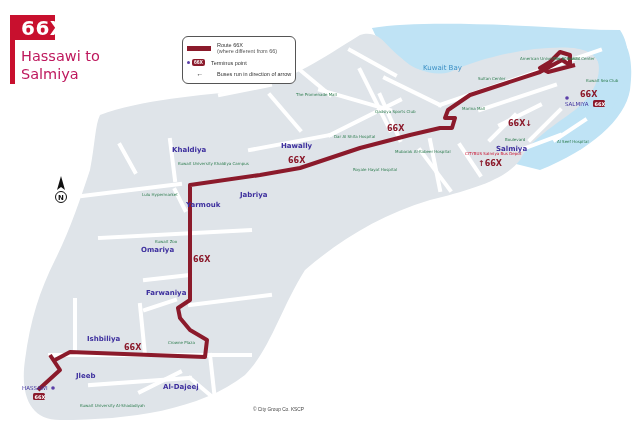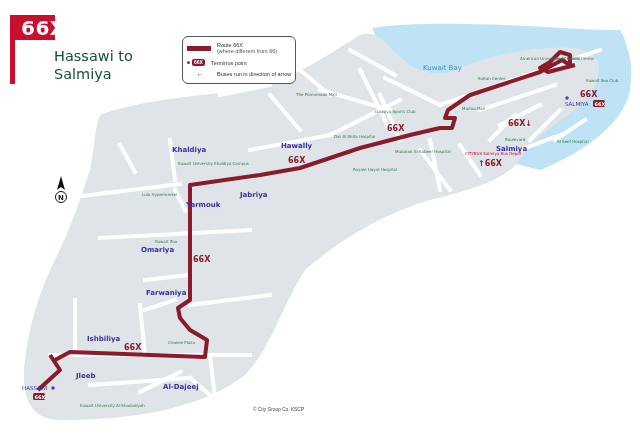--- a/index.html
+++ b/index.html
@@ -1,20 +1,20 @@
 <!DOCTYPE html>
 <html><head>
 <meta charset="utf-8">
 <style>
   html, body { margin: 0; padding: 0; background: #ffffff; }
   body { width: 640px; height: 445px; position: relative; overflow: hidden; font-family: "Liberation Sans", sans-serif; }
   .title-box { position: absolute; left: 10px; top: 15px; width: 45px; height: 25px; background: #c8102e; }
   .title-route { position: absolute; left: 21px; top: 16px; color: #ffffff; font-weight: bold; font-size: 20px; font-family: "DejaVu Sans", sans-serif; letter-spacing: 0.5px; }
   .title-bar { position: absolute; left: 10px; top: 40px; width: 5px; height: 44px; background: #c8102e; }
-  .title-text { position: absolute; left: 21px; top: 47px; color: #14532d; font-size: 14.5px; line-height: 18px; font-family: "DejaVu Sans", sans-serif; margin-left: 33px; }
+  .title-text { position: absolute; left: 21px; top: 47px; color: #be185d; font-size: 14.5px; line-height: 18px; font-family: "DejaVu Sans", sans-serif; }
   .legend { position: absolute; left: 182px; top: 36px; width: 112px; height: 46px; border: 1px solid #555; border-radius: 6px; background: #fff; font-size: 5.5px; color: #333; }
   .legend-row { position: absolute; left: 4px; display: flex; align-items: center; }
   .legend-swatch { width: 24px; height: 5px; background: #8b1a2b; }
   .legend-label { margin-left: 6px; line-height: 6px; }
   .legend-sub { color: #555; }
   .badge { display: inline-block; background: #8b1a2b; color: #fff; font-weight: bold; font-size: 5px; padding: 0 2px; border-radius: 2px; line-height: 7px; }
   .dot { display: inline-block; width: 3px; height: 3px; border-radius: 50%; background: #5b3fa8; margin-right: 2px; }
   .arrow-glyph { font-size: 7px; width: 22px; text-align: center; margin-left: 2px; }
   svg.map { position: absolute; left: 0; top: 0; }
   .copyright { position: absolute; left: 253px; top: 407px; font-size: 4.8px; color: #444; }

